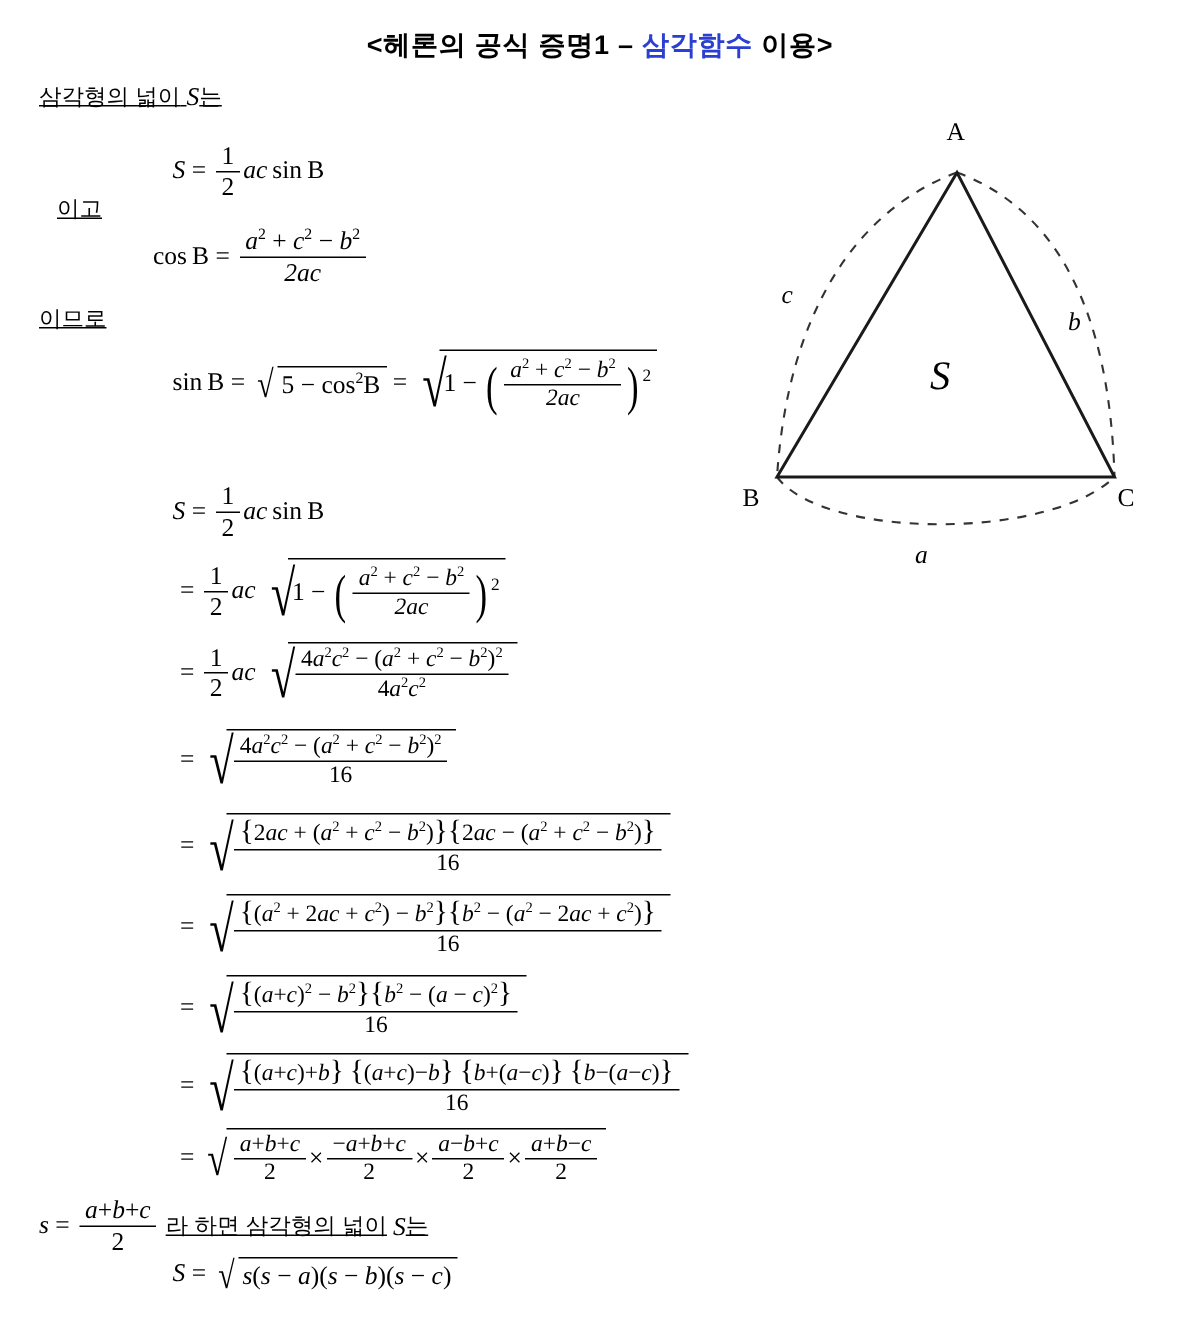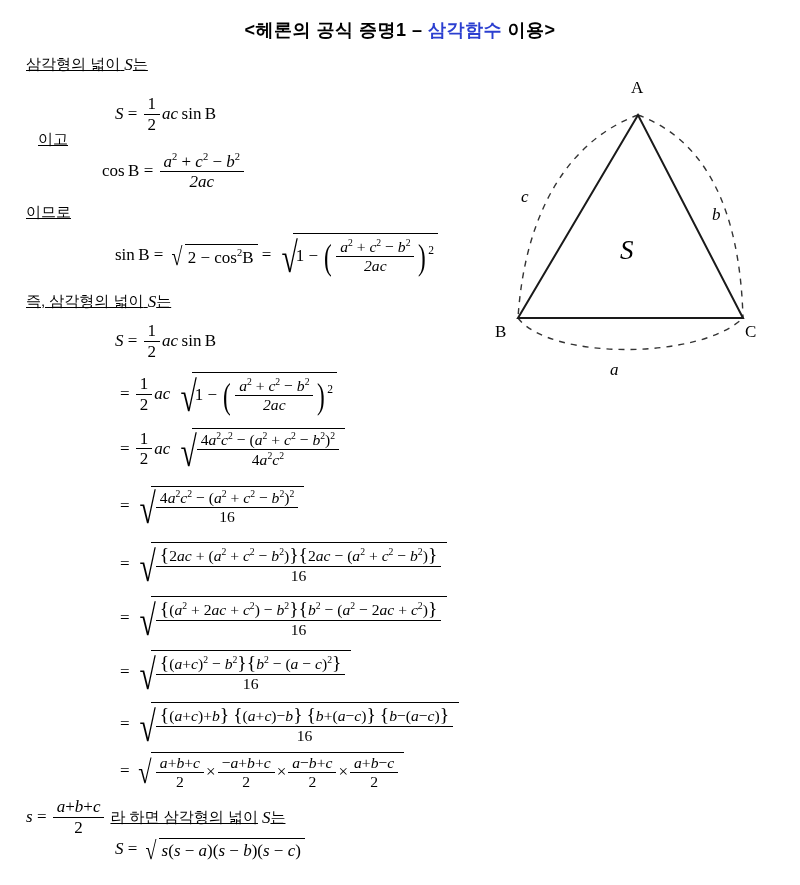--- a/index.html
+++ b/index.html
@@ -172,32 +172,28 @@
   <div class="eqrow" style="left:102px; top:152px;">
     <span class="math"><span class="rm">cos B</span> <span class="rm">=</span>
       <span class="frac"><span class="num"><span class="it">a</span><span class="sup">2</span> + <span class="it">c</span><span class="sup">2</span> − <span class="it">b</span><span class="sup">2</span></span><span class="den"><span class="it">2ac</span></span></span>
     </span>
   </div>
 
   <div class="abs ko" style="left:26px; top:203px;">이므로</div>
 
   <div class="eqrow" style="left:115px; top:233px;">
     <span class="math"><span class="rm">sin B</span> <span class="rm">=</span>
-      <span class="sqrt mid"><span class="sign">√</span><span class="radicand"><span class="rm">2 − cos</span><span class="sup">2</span><span class="rm">B</span></span></span>
+      <span class="sqrt mid"><span class="sign">√</span><span class="radicand"><span class="rm">5 − cos</span><span class="sup">2</span><span class="rm">B</span></span></span>
       <span class="rm">=</span>
       <span class="sqrt xtall"><span class="sign">√</span><span class="radicand"><span class="rm">1 −</span>
         <span class="bigparen"><span class="pl">(</span><span class="inner"><span class="frac small"><span class="num"><span class="it">a</span><span class="sup">2</span> + <span class="it">c</span><span class="sup">2</span> − <span class="it">b</span><span class="sup">2</span></span><span class="den"><span class="it">2ac</span></span></span></span><span class="pr">)</span><span class="supitem">2</span></span>
       </span></span>
     </span>
   </div>
 
-  <div class="abs ko" style="left:26px; top:292px;">
-    <span>즉, 삼각형의 넓이</span>
-    <span class="math it" style="font-size:17px;">S</span><span>는</span>
-  </div>
 
   <div class="eqrow" style="left:115px; top:322px;">
     <span class="math"><span class="it">S</span> <span class="rm">=</span>
       <span class="frac"><span class="num">1</span><span class="den">2</span></span><span class="it">ac</span> <span class="rm">sin B</span>
     </span>
   </div>
 
   <div class="eqrow" style="left:120px; top:372px;">
     <span class="math"><span class="rm">=</span>
       <span class="frac"><span class="num">1</span><span class="den">2</span></span><span class="it">ac</span>

